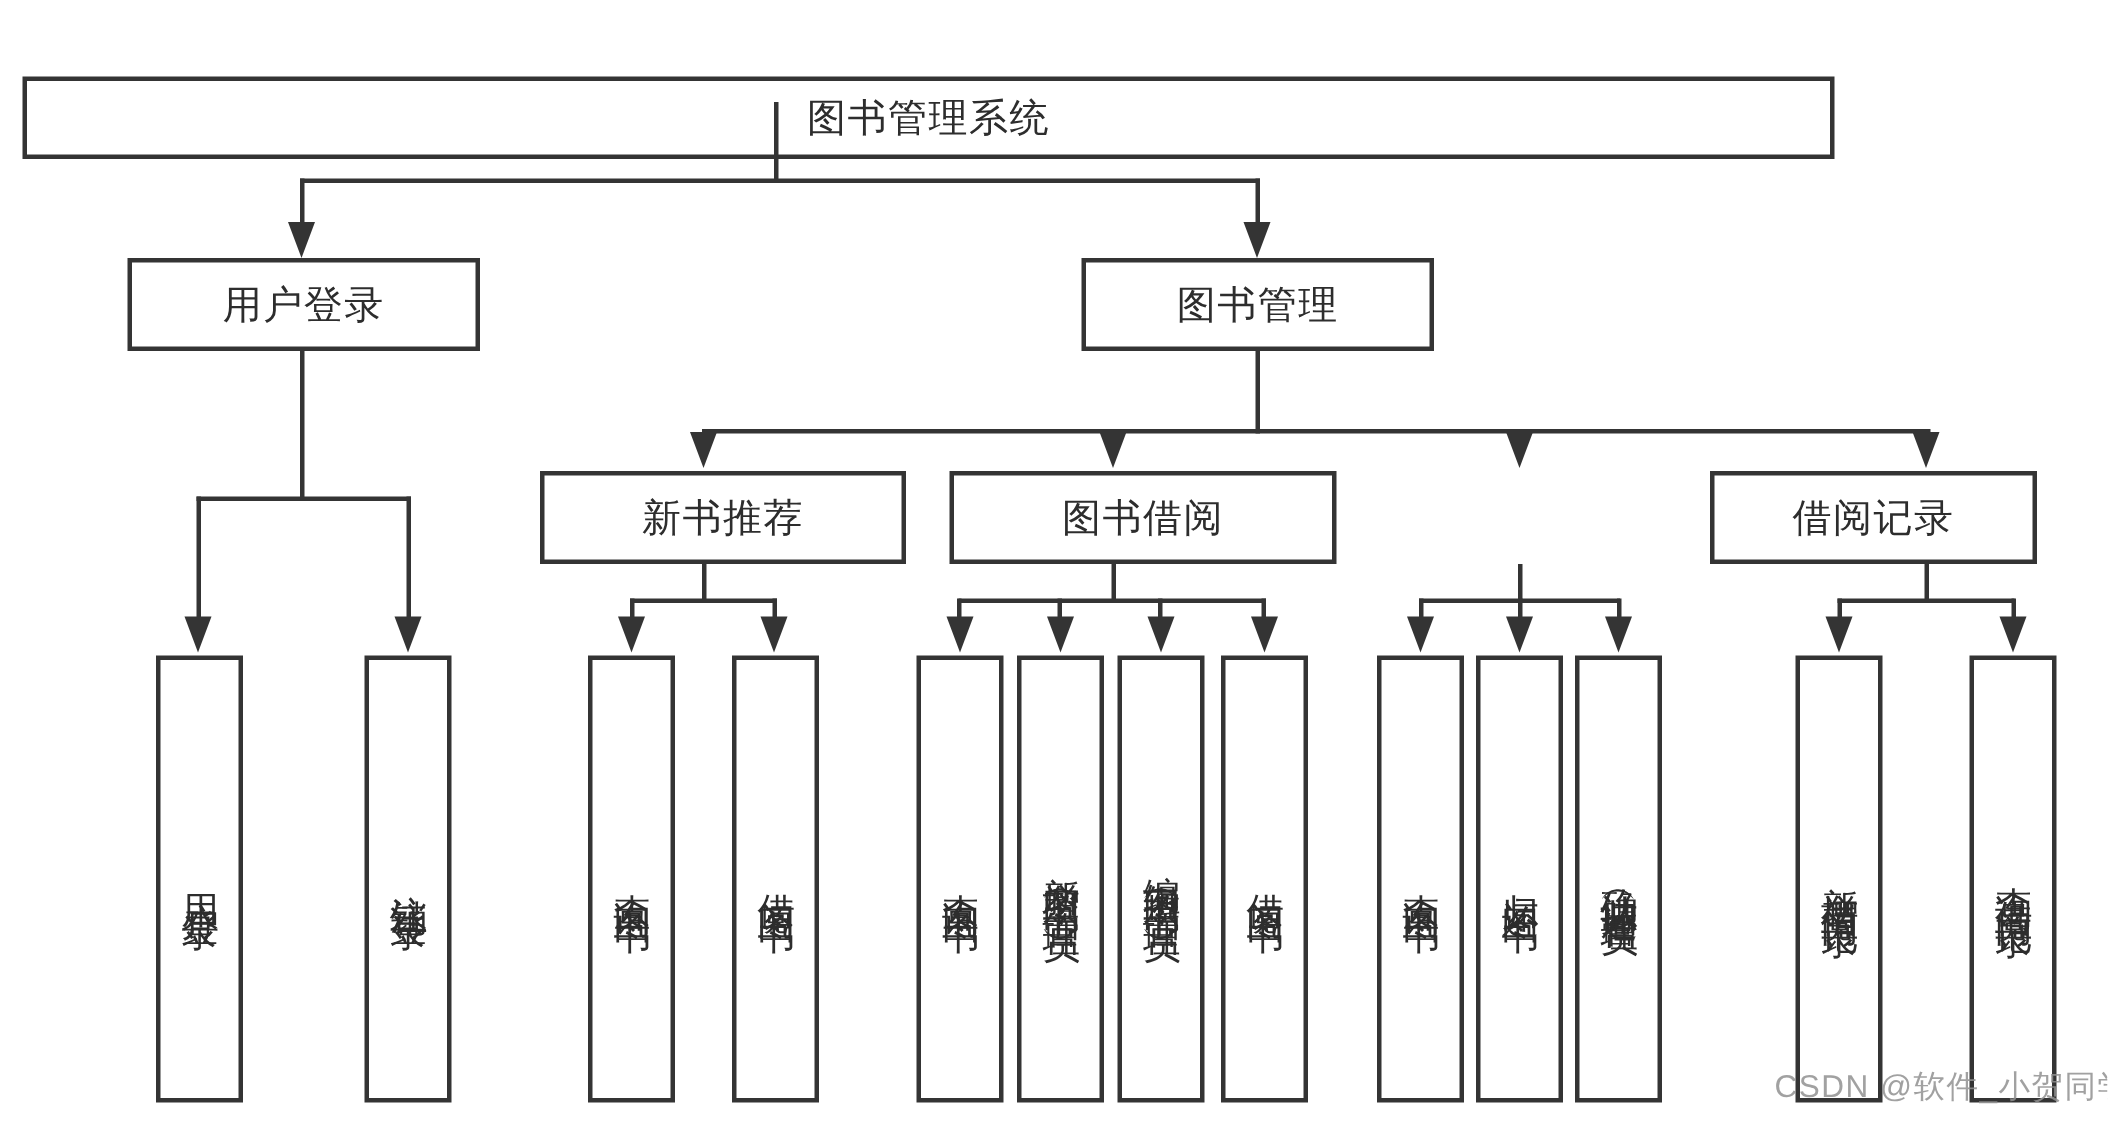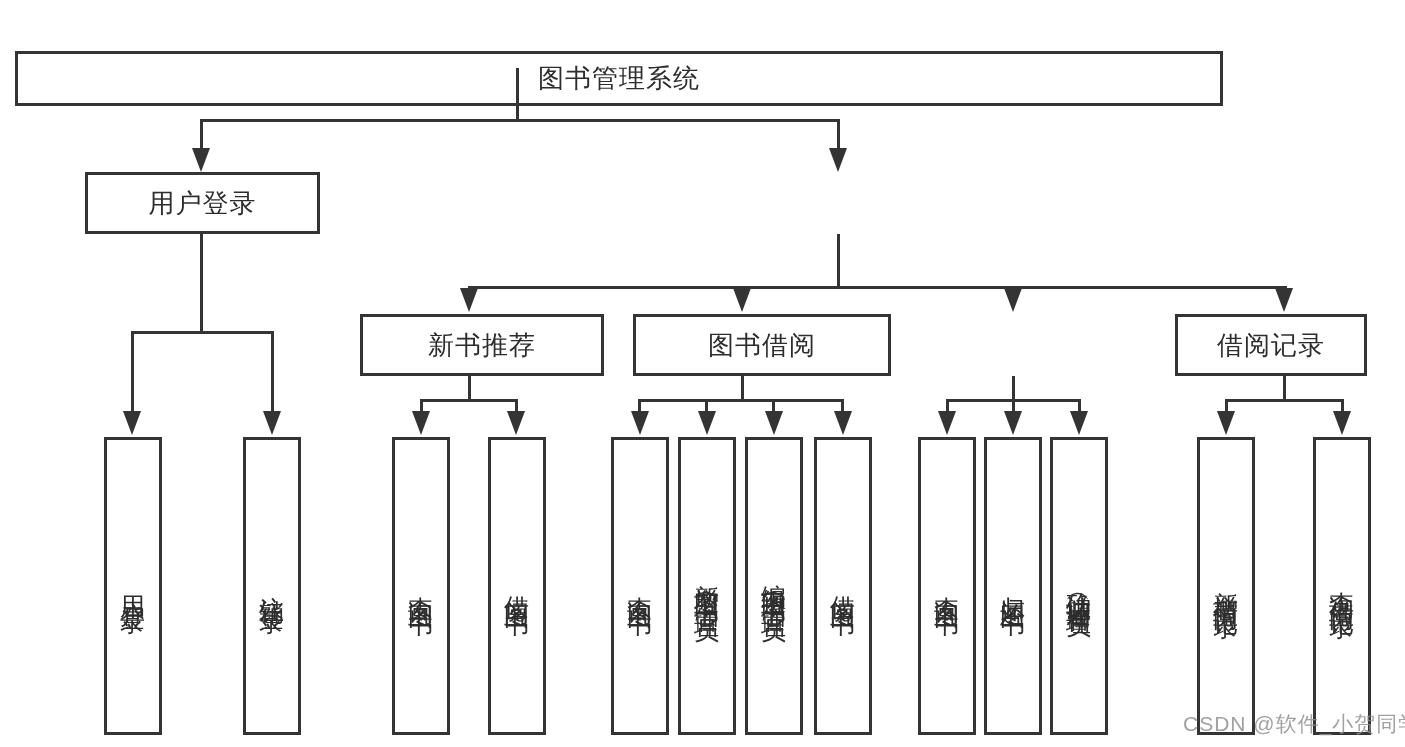--- a/index.html
+++ b/index.html
@@ -64,38 +64,39 @@
   <div class="box" style="left:15px;top:30px;width:1208px;height:55px;margin-top:21px;">图书管理系统</div>
 
   <div class="vline" style="left:516px;top:68px;height:52px;"></div>
   <div class="hline" style="left:200px;top:119px;width:640px;"></div>
   <div class="vline" style="left:200px;top:119px;height:31px;"></div>
   <div class="arrow" style="left:192px;top:148px;"></div>
   <div class="vline" style="left:837px;top:119px;height:31px;"></div>
   <div class="arrow" style="left:829px;top:148px;"></div>
 
   <div class="box" style="left:85px;top:172px;width:235px;height:62px;">用户登录</div>
+  <div class="box" style="left:721px;top:172px;width:235px;height:62px;">图书管理</div>
 
   <div class="vline" style="left:200px;top:234px;height:100px;"></div>
   <div class="hline" style="left:131px;top:331px;width:143px;"></div>
   <div class="vline" style="left:131px;top:331px;height:81px;"></div>
   <div class="arrow" style="left:123px;top:411px;"></div>
   <div class="vline" style="left:271px;top:331px;height:81px;"></div>
   <div class="arrow" style="left:263px;top:411px;"></div>
 
   <div class="vline" style="left:837px;top:234px;height:55px;"></div>
   <div class="hline" style="left:468px;top:286px;width:819px;"></div>
   <div class="arrow" style="left:460px;top:288px;"></div>
   <div class="arrow" style="left:733px;top:288px;"></div>
   <div class="arrow" style="left:1004px;top:288px;"></div>
   <div class="arrow" style="left:1275px;top:288px;"></div>
 
   <div class="box" style="left:360px;top:314px;width:244px;height:62px;">新书推荐</div>
   <div class="box" style="left:633px;top:314px;width:258px;height:62px;">图书借阅</div>
-  <div class="box" style="left:1175px;top:314px;width:192px;height:62px;">借阅记录</div>
+  <div class="box" style="left:1140px;top:314px;width:218px;height:62px;">借阅记录</div>
 
   <div class="vline" style="left:468px;top:376px;height:26px;"></div>
   <div class="hline" style="left:420px;top:399px;width:98px;"></div>
   <div class="vline" style="left:420px;top:399px;height:14px;"></div>
   <div class="arrow" style="left:412px;top:411px;"></div>
   <div class="vline" style="left:515px;top:399px;height:14px;"></div>
   <div class="arrow" style="left:507px;top:411px;"></div>
 
   <div class="vline" style="left:741px;top:376px;height:26px;"></div>
   <div class="hline" style="left:639px;top:399px;width:205px;"></div>

